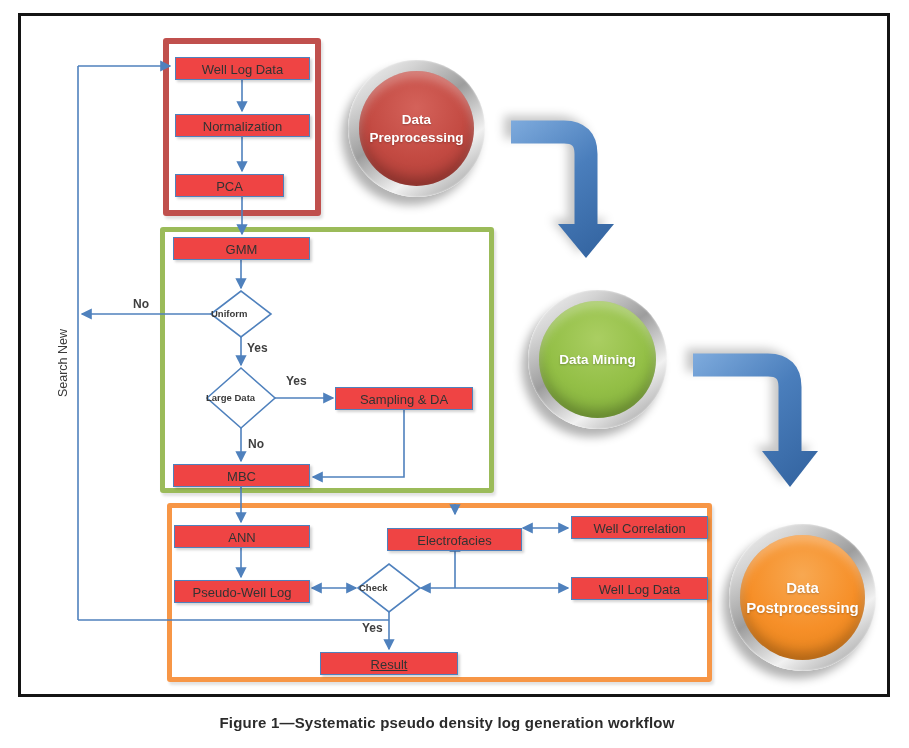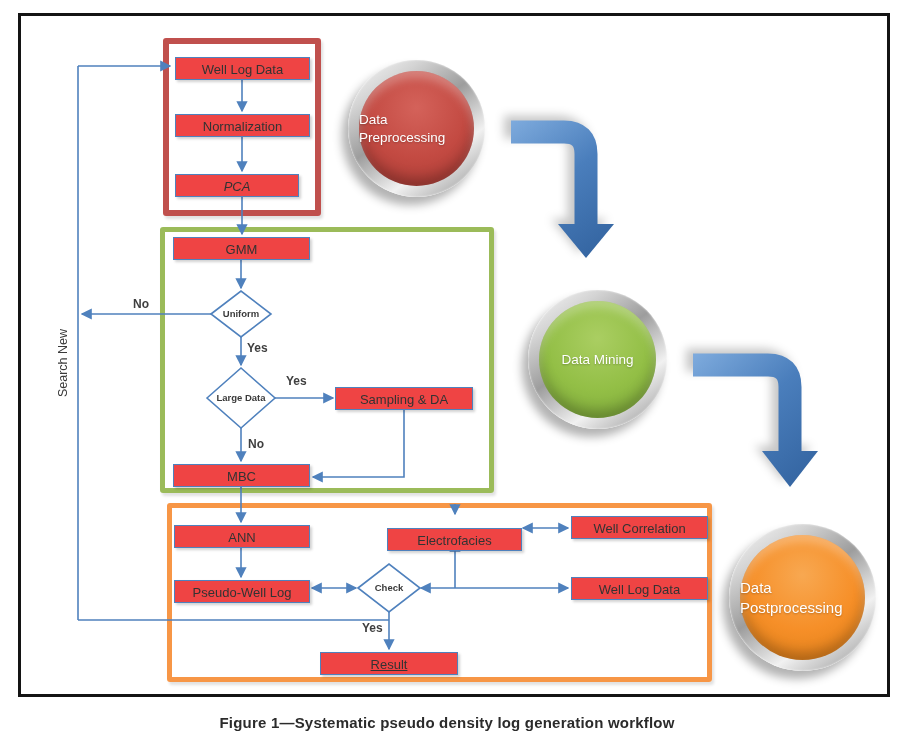--- a/index.html
+++ b/index.html
@@ -21,38 +21,38 @@
   svg.wires{position:absolute;left:0;top:0;width:909px;height:748px;}
   .wire{stroke:#4f81bd;stroke-width:1.6;fill:none;}
   .diamond{fill:#ffffff;stroke:#4f81bd;stroke-width:1.6;}
   
   .node{
     position:absolute;height:23px;line-height:23px;box-sizing:border-box;
     background:#ef4444;border:1.5px solid #4f81bd;text-align:center;
     font-size:13px;color:#333;box-shadow:1.5px 2px 2.5px rgba(0,0,0,0.18);
   }
   .dlabel{
-    position:absolute;text-align:center;font-size:9.5px;font-weight:bold;color:#3a3a3a;
+    position:absolute;font-size:9.5px;font-weight:bold;color:#3a3a3a;
   }
   .elabel{
     position:absolute;font-size:12px;font-weight:bold;color:#3f3f3f;
   }
   .search-new{
     position:absolute;left:18px;top:356px;width:90px;text-align:center;
     font-size:12.5px;color:#3a3a3a;transform:rotate(-90deg);transform-origin:center;
   }
   
   .badge{
     position:absolute;border-radius:50%;box-sizing:border-box;padding:11px;
     background:linear-gradient(145deg,#fdfdfd 0%,#d4d4d4 22%,#9d9d9d 45%,#f1f1f1 70%,#8d8d8d 100%);
     box-shadow:-6px 8px 10px rgba(0,0,0,0.30), inset 0 0 2px rgba(255,255,255,0.8);
   }
   .badge-inner{
     width:100%;height:100%;border-radius:50%;display:flex;align-items:center;justify-content:center;
-    color:#ffffff;font-weight:normal;font-size:13.5px;line-height:1.3;
+    text-align:center;color:#ffffff;font-weight:bold;font-size:13.5px;line-height:1.3;
     text-shadow:0 1px 2px rgba(0,0,0,0.25);
     box-shadow:inset 0 7px 10px rgba(255,255,255,0.30), inset 0 -8px 12px rgba(0,0,0,0.22);
   }
   .badge-inner.red{background:radial-gradient(circle at 50% 32%, #d4625a 0%, #c34a42 52%, #a43932 100%);}
   .badge-inner.green{background:radial-gradient(circle at 50% 32%, #aace62 0%, #93bf46 52%, #78a337 100%);}
   .badge-inner.orange{background:radial-gradient(circle at 50% 32%, #f8a851 0%, #f68f28 52%, #d97b15 100%);font-size:15px;}
   .caption{
     position:absolute;left:0;top:714px;width:840px;text-align:center;
     font-size:15px;font-weight:bold;color:#2b2b2b;letter-spacing:0.2px;margin-left:27px;
   }
@@ -120,21 +120,21 @@
       <polygon points="558,224 614,224 586,258" fill="url(#ag1)"></polygon>
     </g>
     <g style="filter:drop-shadow(-7px -5px 5px rgba(0,0,0,0.22));">
       <path d="M693,365 L768,365 Q790,365 790,387 L790,453" stroke="url(#ag2)" stroke-width="23" fill="none"></path>
       <polygon points="762,451 818,451 790,487" fill="url(#ag2)"></polygon>
     </g>
   </svg>
 
   <div class="node" style="left:175px;top:57px;width:135px;">Well Log Data</div>
   <div class="node" style="left:175px;top:114px;width:135px;">Normalization</div>
-  <div class="node" style="left:175px;top:174px;width:124px;font-style:italic;">PCA</div>
+  <div class="node" style="left:175px;top:174px;width:109px;">PCA</div>
   <div class="node" style="left:173px;top:237px;width:137px;">GMM</div>
   <div class="node" style="left:335px;top:387px;width:138px;">Sampling &amp; DA</div>
   <div class="node" style="left:173px;top:464px;width:137px;">MBC</div>
   <div class="node" style="left:174px;top:580px;width:136px;">Pseudo-Well Log</div>
   <div class="node" style="left:174px;top:525px;width:136px;">ANN</div>
   <div class="node" style="left:387px;top:516px;width:135px;margin-top:12px;">Electrofacies</div>
   <div class="node" style="left:571px;top:516px;width:137px;">Well Correlation</div>
   <div class="node" style="left:571px;top:577px;width:137px;">Well Log Data</div>
   <div class="node" style="left:320px;top:652px;width:138px;text-decoration:underline;">Result</div>
 

